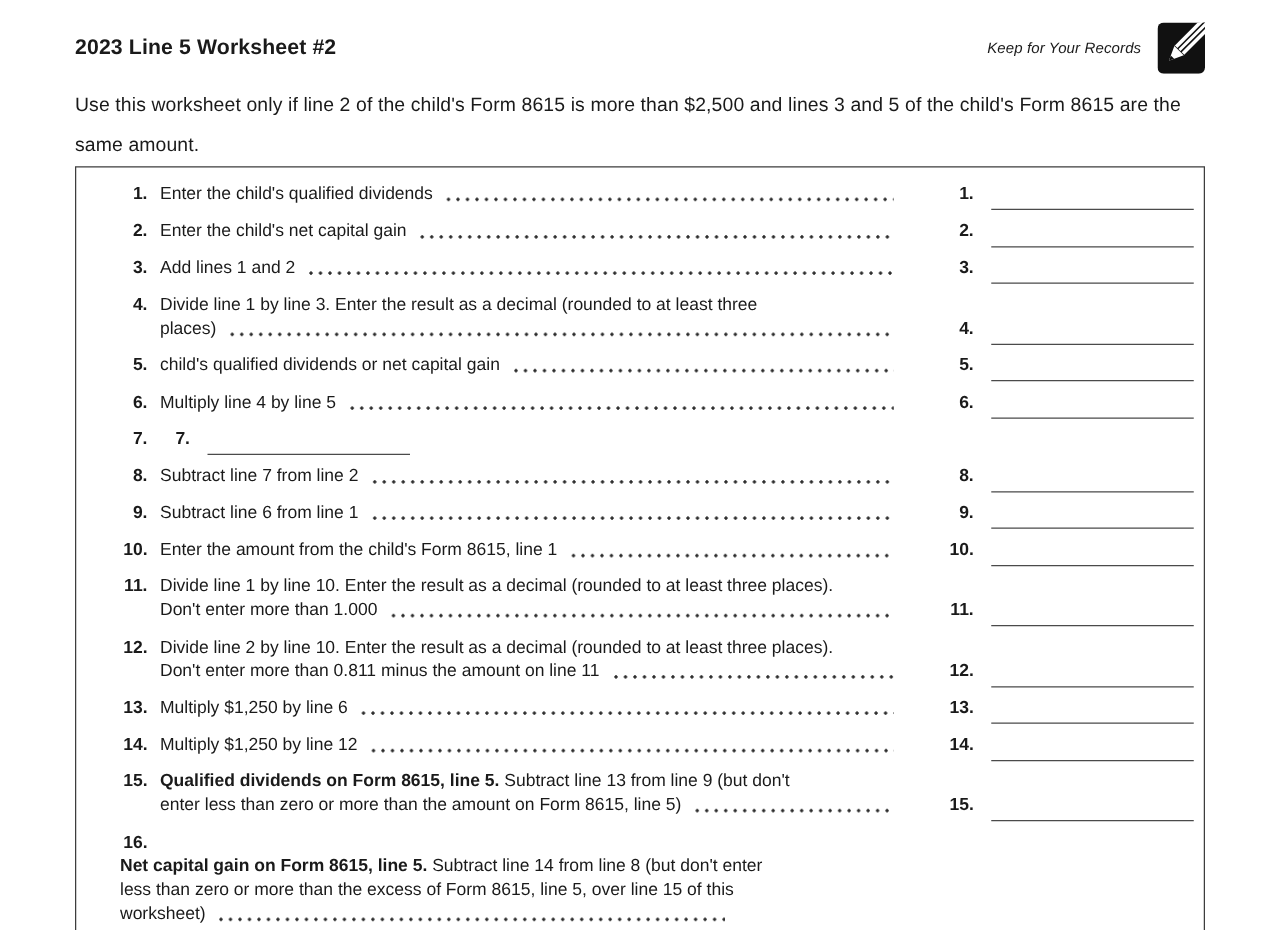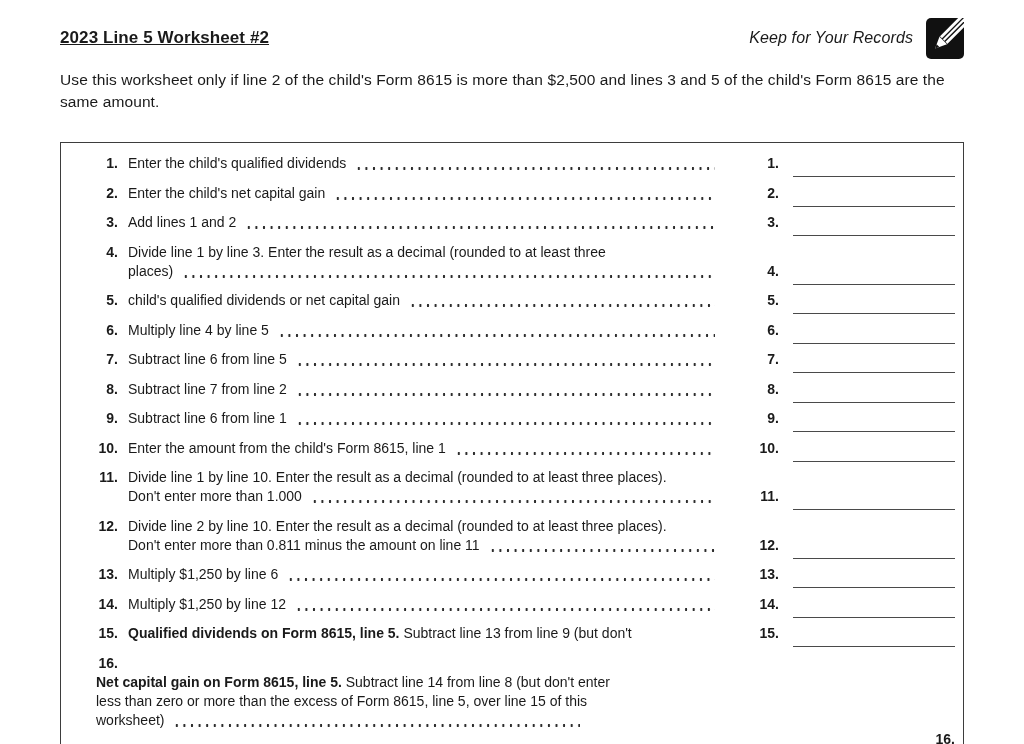--- a/index.html
+++ b/index.html
@@ -19,40 +19,39 @@
   .header {
     display: flex;
     justify-content: space-between;
     align-items: center;
     min-height: 44px;
   }
   .title {
     font-size: 17px;
     font-weight: bold;
     letter-spacing: 0.1px;
-    text-decoration: underline;
   }
   .header-right {
     display: flex;
     align-items: center;
   }
   .records-note {
     font-style: italic;
-    font-size: 16px;
+    font-size: 12px;
     letter-spacing: 0.1px;
   }
   .pencil-box {
     margin-left: 13px;
     display: block;
   }
   
   .intro {
-    margin: 9px 0 29px 0;
+    margin: 9px 0 0 0;
     font-size: 15.5px;
-    line-height: 22px;
+    line-height: 32px;
     max-width: 900px;
     letter-spacing: 0.1px;
   }
   
   .box {
     border: 1.6px solid #3d3d3d;
     width: 904px;
     padding: 11px 8px 14px 25px;
   }
   .row {
@@ -195,26 +194,20 @@
             <div class="tline last">
               <span class="ltext">Multiply line 4 by line 5</span>
               <span class="leader"></span>
             </div>
           </div>
           <div class="ansnum">6.</div>
           <div class="ansline"><span></span></div>
         </div>
         <div class="row">
           <div class="num">7.</div>
-          <div class="desc">
-            <div class="tline last">
-              <span class="ltext">Subtract line 6 from line 5</span>
-              <span class="leader"></span>
-            </div>
-          </div>
           <div class="ansnum">7.</div>
           <div class="ansline"><span></span></div>
         </div>
         <div class="row">
           <div class="num">8.</div>
           <div class="desc">
             <div class="tline last">
               <span class="ltext">Subtract line 7 from line 2</span>
               <span class="leader"></span>
             </div>
@@ -287,20 +280,24 @@
               <span class="leader"></span>
             </div>
           </div>
           <div class="ansnum">14.</div>
           <div class="ansline"><span></span></div>
         </div>
         <div class="row">
           <div class="num">15.</div>
           <div class="desc">
             <div class="tline"><span class="ltext"><b>Qualified dividends on Form 8615, line 5. </b>Subtract line 13 from line 9 (but don't</span></div>
+            <div class="tline last">
+              <span class="ltext">enter less than zero or more than the amount on Form 8615, line 5)</span>
+              <span class="leader"></span>
+            </div>
           </div>
           <div class="ansnum">15.</div>
           <div class="ansline"><span></span></div>
         </div>
         <div class="row">
           <div class="num">16.</div>
           <div class="desc">
             <div class="tline"><span class="ltext"><b>Net capital gain on Form 8615, line 5. </b>Subtract line 14 from line 8 (but don't enter</span></div>
             <div class="tline"><span class="ltext">less than zero or more than the excess of Form 8615, line 5, over line 15 of this</span></div>
             <div class="tline last">

